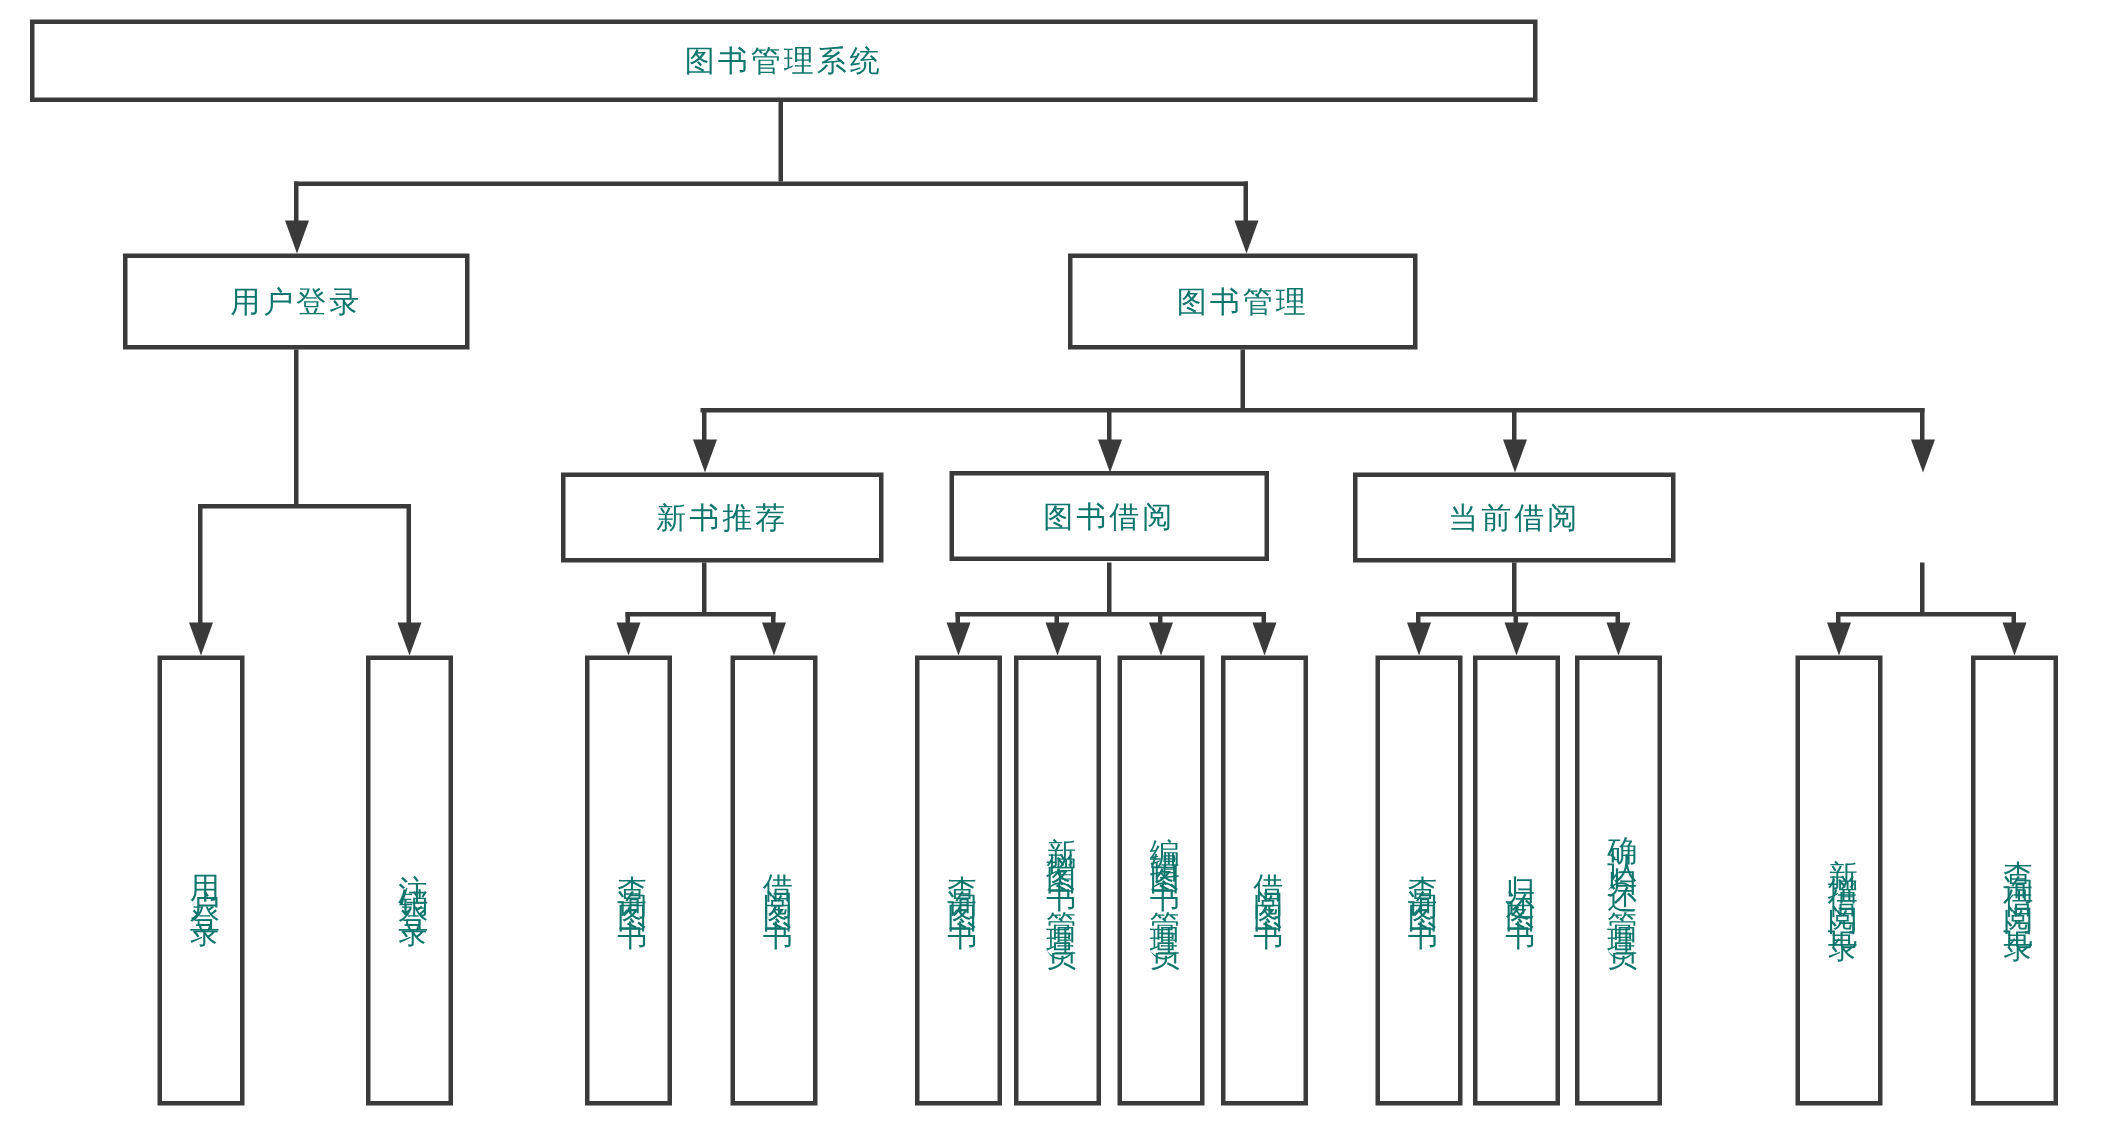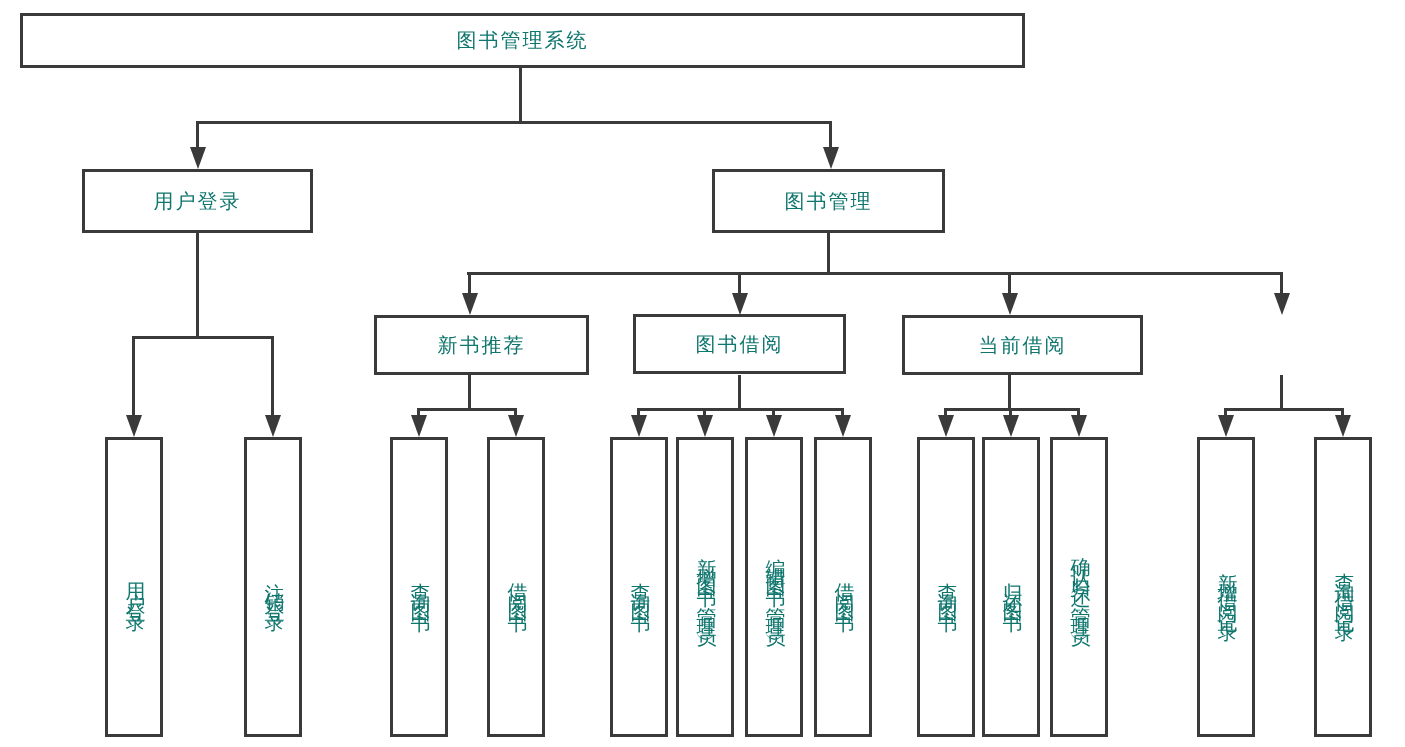--- a/index.html
+++ b/index.html
@@ -60,21 +60,21 @@
   <div class="arrow" style="left:462px;top:293px;"></div>
   <div class="vline" style="left:738px;top:272px;height:22px;"></div>
   <div class="arrow" style="left:732px;top:293px;"></div>
   <div class="vline" style="left:1008px;top:272px;height:22px;"></div>
   <div class="arrow" style="left:1002px;top:293px;"></div>
   <div class="vline" style="left:1280px;top:272px;height:22px;"></div>
   <div class="arrow" style="left:1274px;top:293px;"></div>
 
   <div class="box" style="left:362px;top:315px;width:215px;height:60px;margin-left:12px;">新书推荐</div>
   <div class="box" style="left:633px;top:314px;width:213px;height:60px;">图书借阅</div>
-  <div class="box" style="left:902px;top:315px;width:241px;height:60px;">当前借阅</div>
+  <div class="box" style="left:902px;top:315px;width:215px;height:60px;">当前借阅</div>
 
   <div class="vline" style="left:468px;top:375px;height:33px;"></div>
   <div class="hline" style="left:417px;top:408px;width:100px;"></div>
   <div class="vline" style="left:417px;top:408px;height:9px;"></div>
   <div class="arrow" style="left:411px;top:415px;"></div>
   <div class="vline" style="left:514px;top:408px;height:9px;"></div>
   <div class="arrow" style="left:508px;top:415px;"></div>
 
   <div class="vline" style="left:738px;top:375px;height:33px;"></div>
   <div class="hline" style="left:637px;top:408px;width:207px;"></div>

